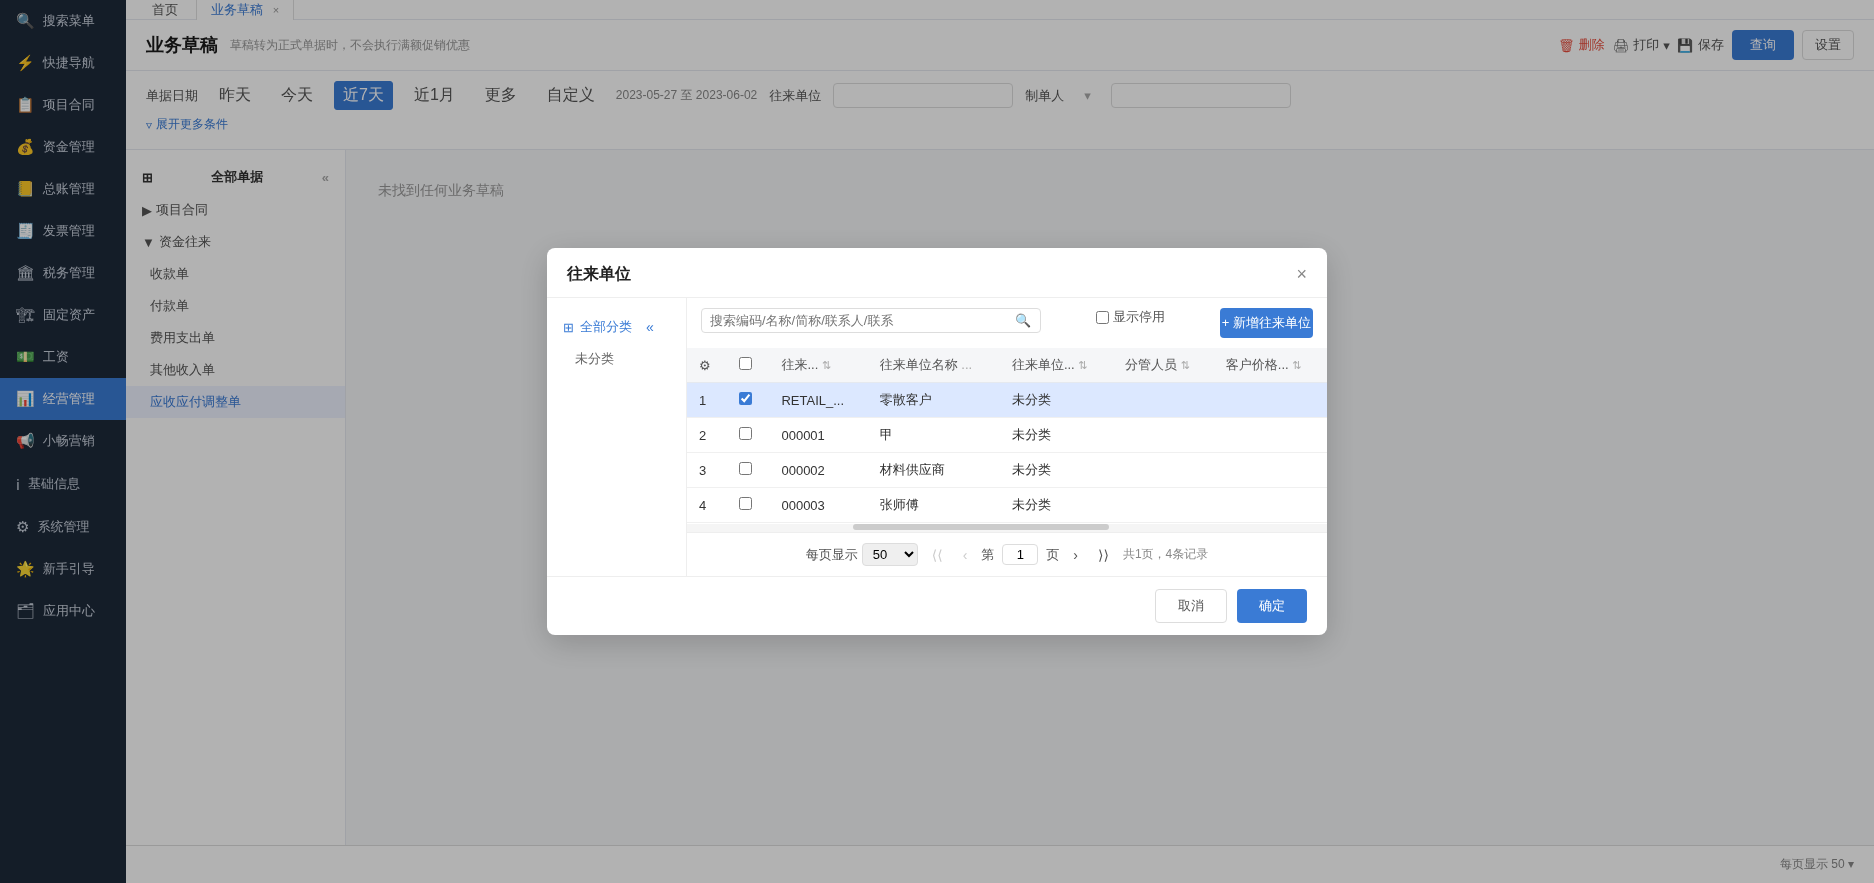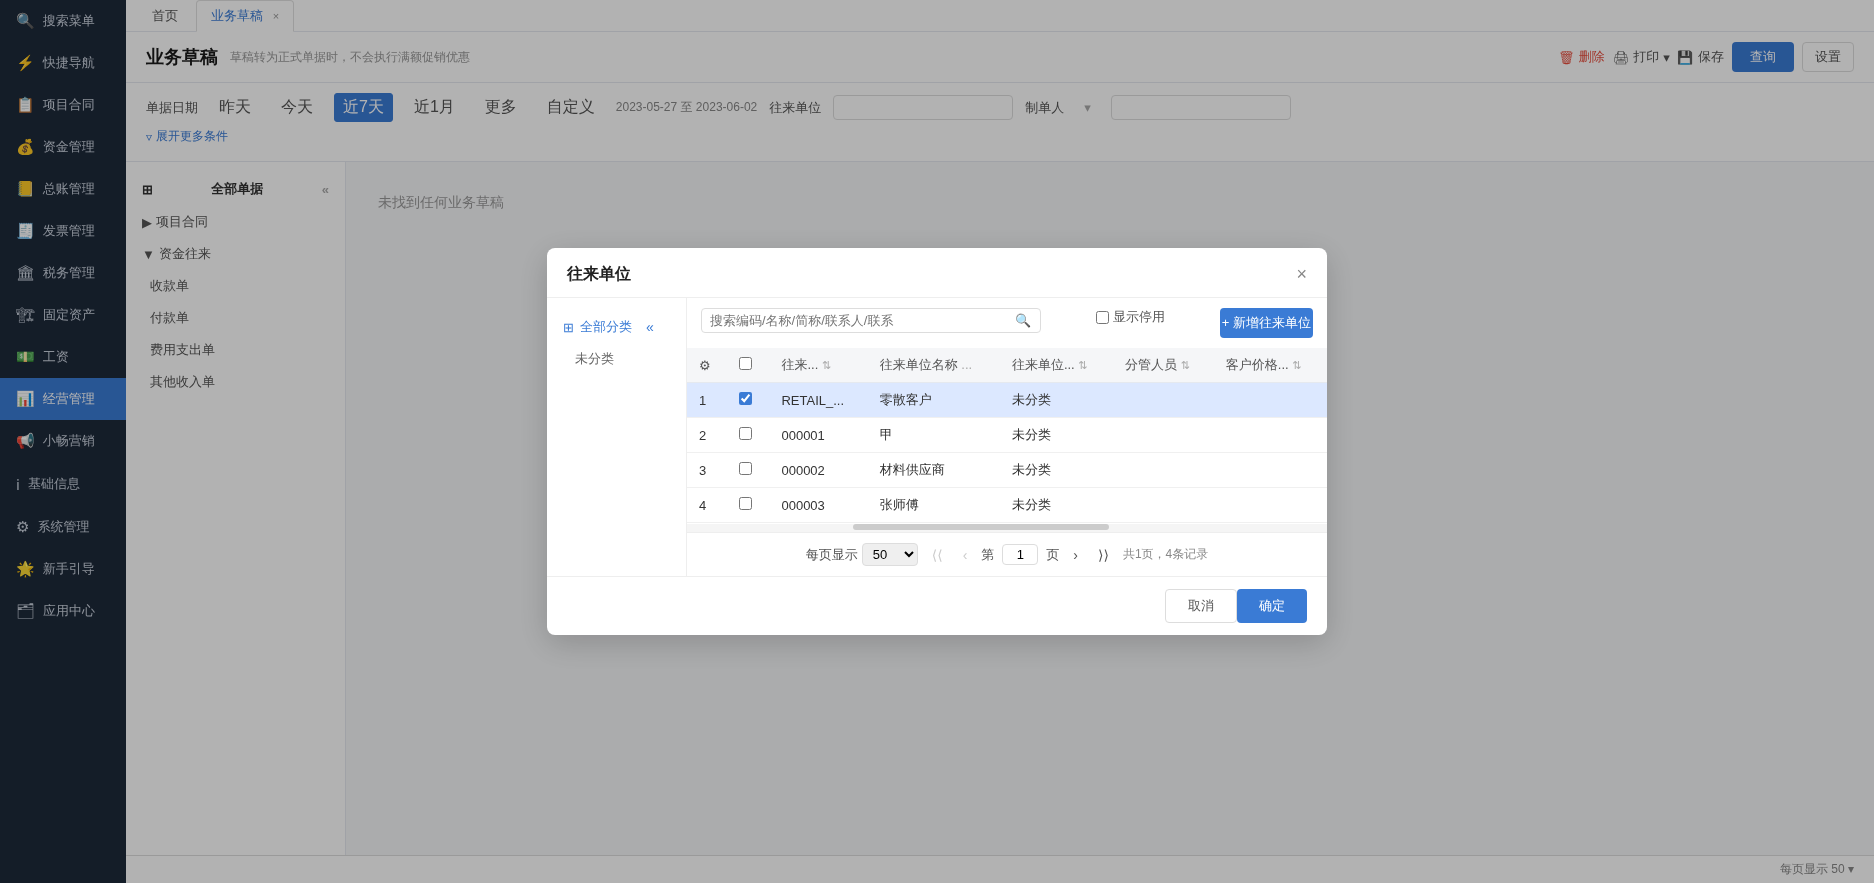--- a/index.html
+++ b/index.html
@@ -34,21 +34,21 @@
       flex-direction: column;
       overflow: hidden;
     }
 
     
     .tabs-bar {
       background: #fff;
       border-bottom: 1px solid #e5e9ef;
       display: flex;
       align-items: center;
-      height: 32px;
+      height: 20px;
       padding: 0 12px;
       gap: 4px;
     }
     .tab {
       padding: 6px 14px;
       font-size: 13px;
       cursor: pointer;
       border-radius: 4px 4px 0 0;
       color: #555;
     }
@@ -310,20 +310,21 @@
       padding: 2px 4px;
       font-size: 13px;
     }
     .page-total { color: #888; font-size: 12px; }
 
     
     .dialog-footer {
       display: flex;
       justify-content: flex-end;
       padding: 12px 20px;
+      gap: 10px;
       border-top: 1px solid #eee;
     }
     .btn-cancel {
       border: 1px solid #ddd;
       background: #fff;
       padding: 7px 22px;
       border-radius: 4px;
       cursor: pointer;
       font-size: 13px;
       color: #555;
@@ -333,21 +334,21 @@
       color: #fff;
       border: none;
       padding: 7px 22px;
       border-radius: 4px;
       cursor: pointer;
       font-size: 13px;
     }
 
     
     .bottom-bar {
-      height: 28px;
+      height: 38px;
       background: #fff;
       border-top: 1px solid #ddd;
       display: flex;
       align-items: center;
       justify-content: flex-end;
       padding: 0 20px;
       gap: 16px;
     }
 
     
@@ -495,20 +496,21 @@
         <span>项目合同</span>
       </div>
       <div class="left-nav-group">
         <span>▼</span>
         <span>资金往来</span>
       </div>
       <div class="left-nav-item">收款单</div>
       <div class="left-nav-item">付款单</div>
       <div class="left-nav-item">费用支出单</div>
       <div class="left-nav-item">其他收入单</div>
+      <div class="left-nav-item active">应收应付调整单</div>
     </div>
 
     <div class="table-area">
       <div class="empty-hint">未找到任何业务草稿</div>
     </div>
   </div>
 
   <div class="bottom-bar">
     <span style="font-size:12px;color:#888;">每页显示 50 ▾</span>
   </div>

